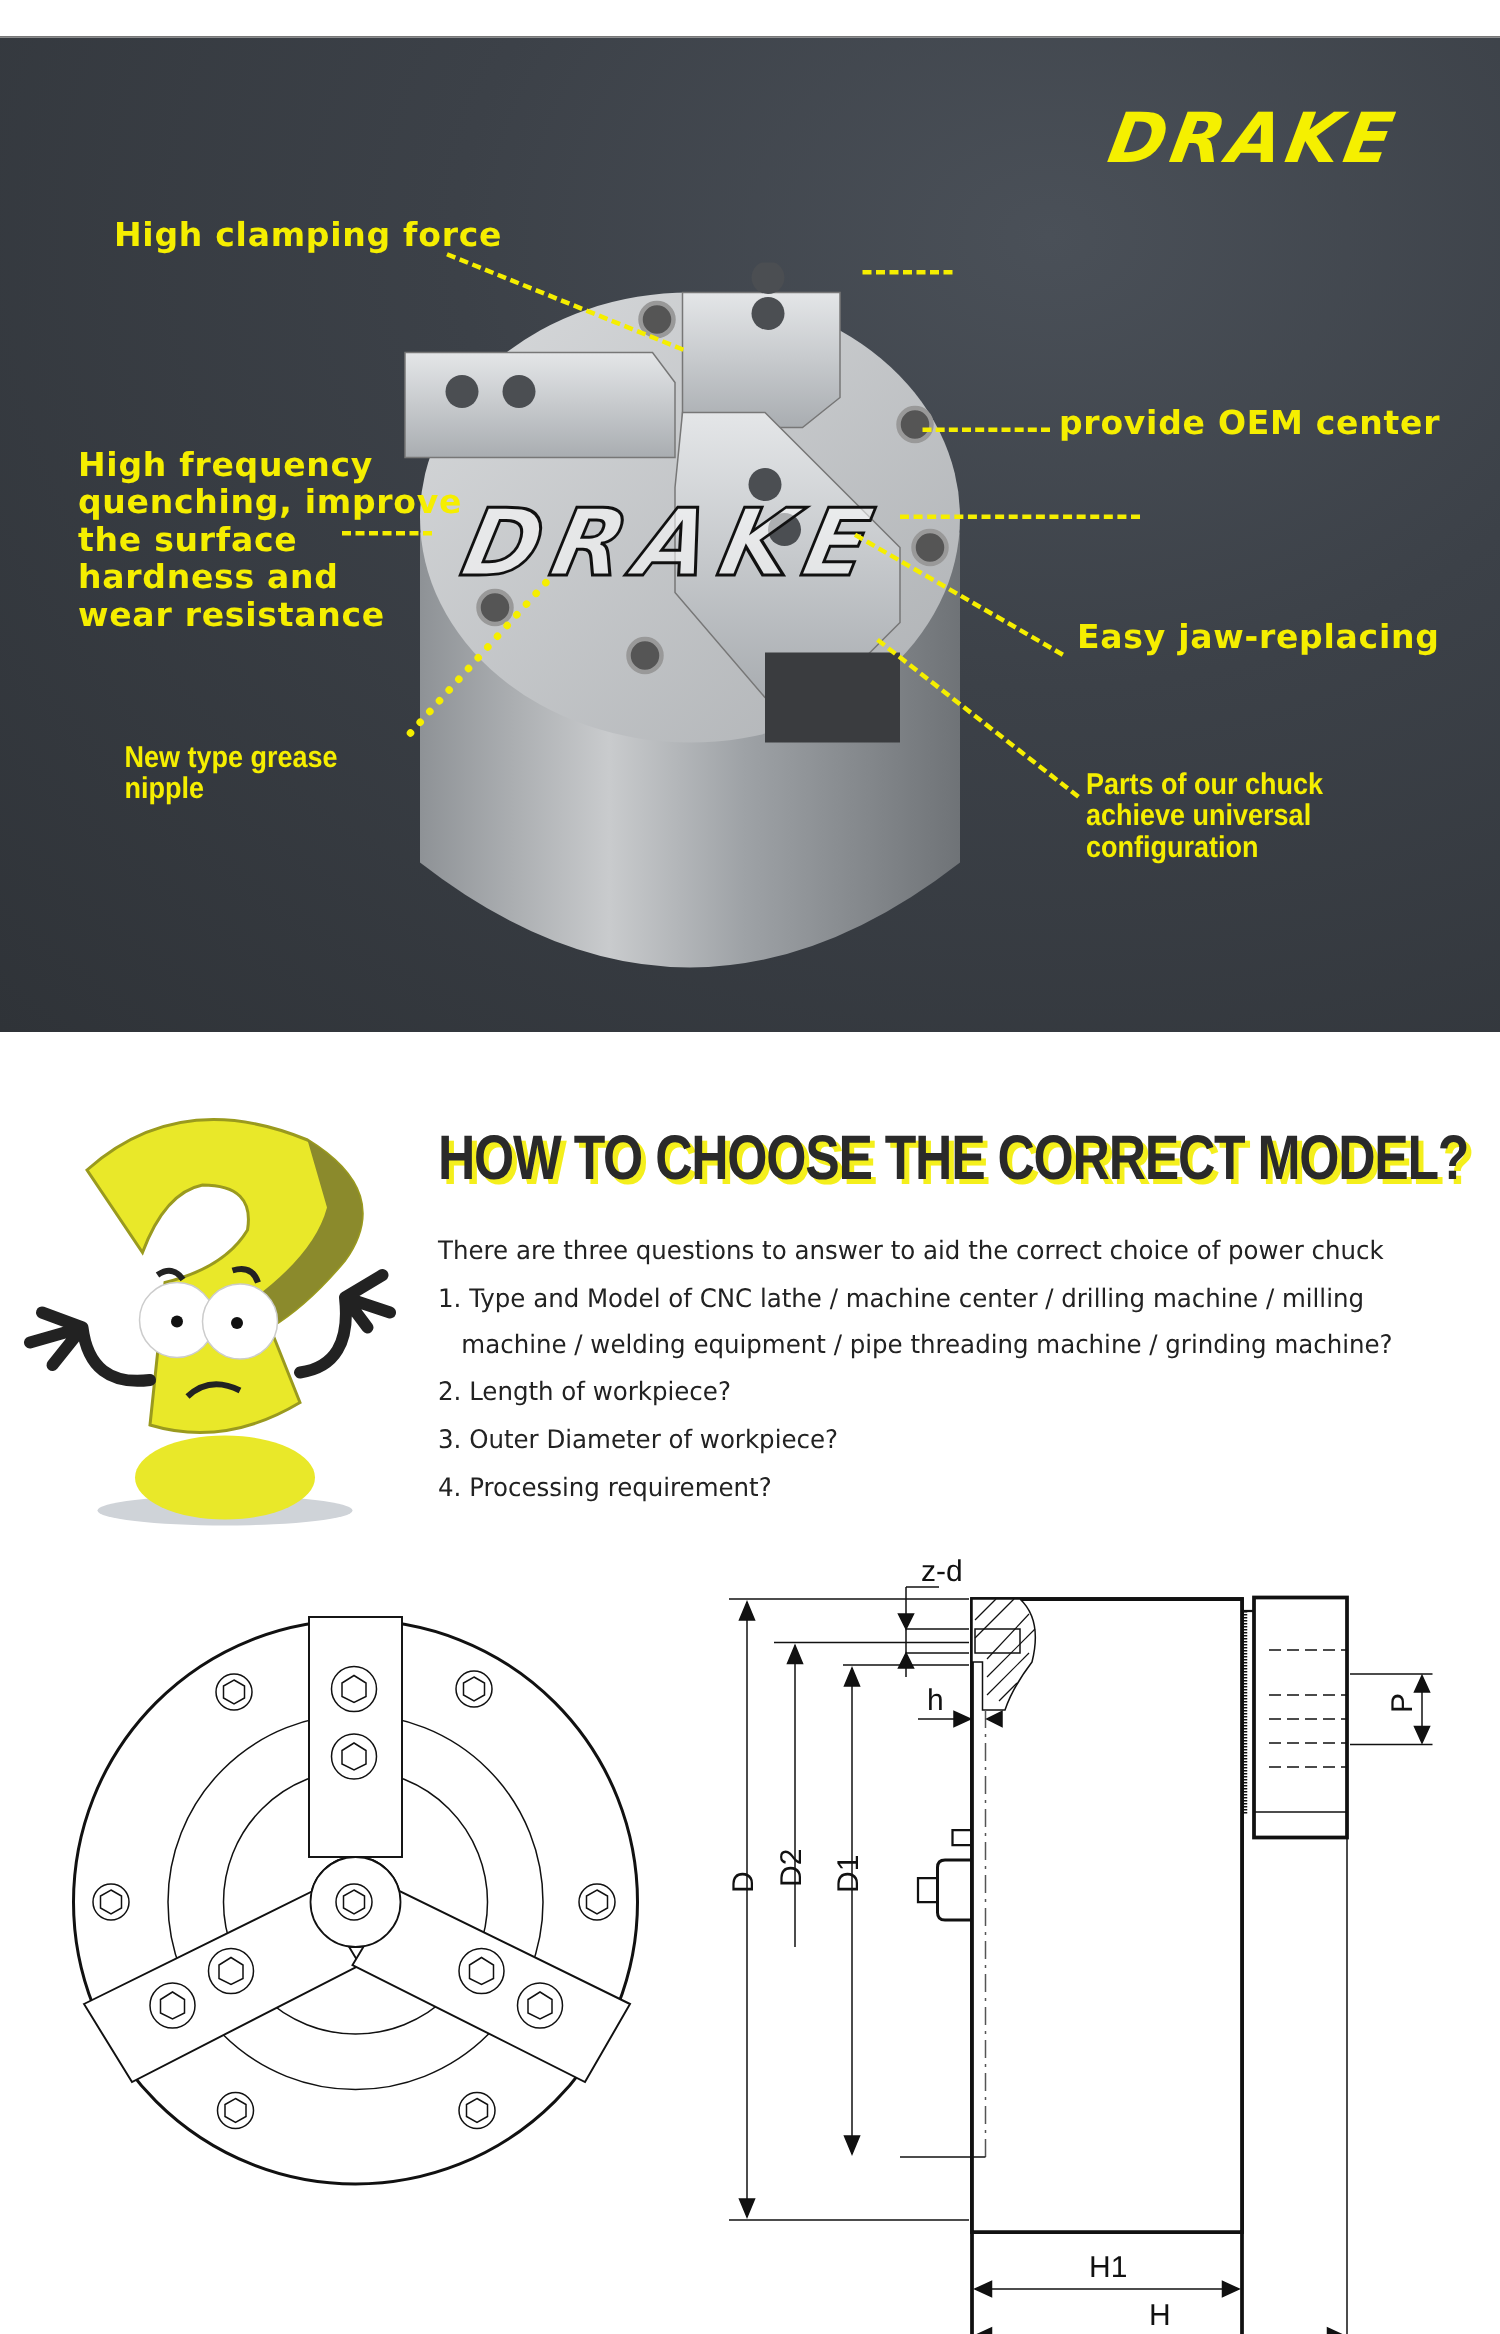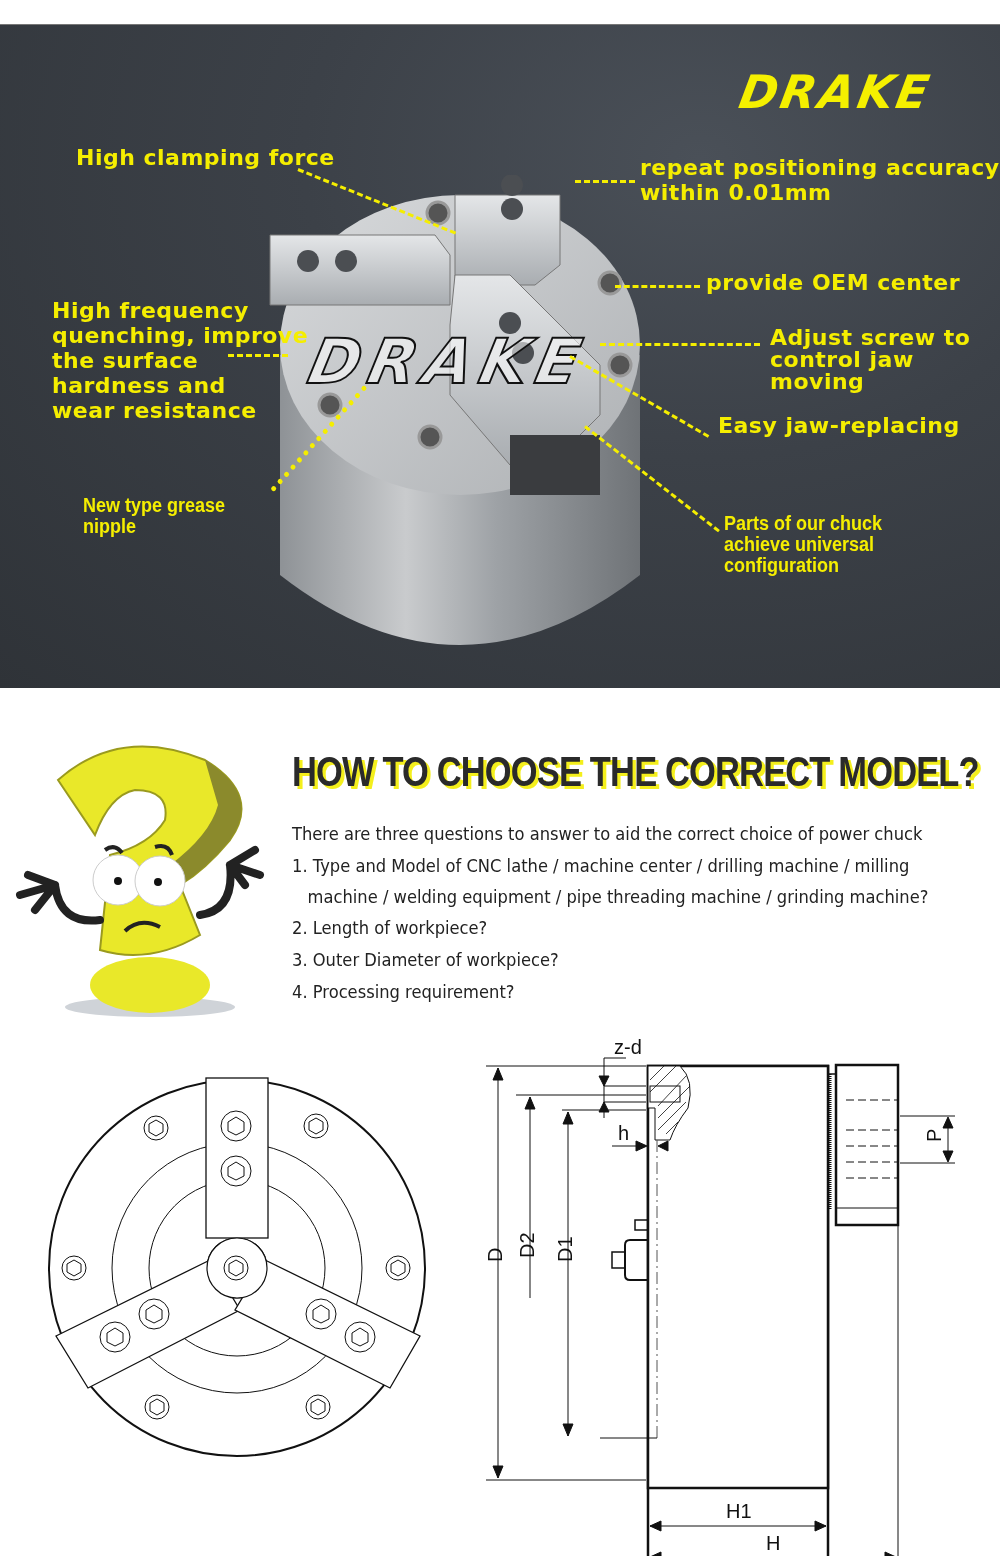--- a/index.html
+++ b/index.html
@@ -105,36 +105,32 @@
     </g>
     <rect x="250" y="260" width="90" height="60" fill="#3a3c3f"></rect>
   </svg>
 
   <div class="brand-logo">DRAKE</div>
   <div class="watermark">DRAKE</div>
 
   <div class="feature" style="left:76px; top:120px;">High clamping force</div>
   <div class="leader" style="left:298px; top:143px; width:170px; transform: rotate(22deg);"></div>
 
-  <div class="feature" style="left:640px; top:130px;">repeat positioning accuracy
-within 0.01mm</div>
   <div class="leader" style="left:575px; top:155px; width:60px;"></div>
 
   <div class="feature" style="left:706px; top:245px;">provide OEM center</div>
   <div class="leader" style="left:615px; top:260px; width:85px;"></div>
 
   <div class="feature" style="left:52px; top:273px;">High frequency
 quenching, improve
 the surface
 hardness and
 wear resistance</div>
   <div class="leader" style="left:228px; top:329px; width:60px;"></div>
 
-  <div class="feature" style="left:770px; top:302px; line-height:22px;">Adjust screw to
-control jaw moving</div>
   <div class="leader" style="left:600px; top:318px; width:160px;"></div>
 
   <div class="feature" style="left:718px; top:388px;">Easy jaw-replacing</div>
   <div class="leader" style="left:570px; top:330px; width:160px; transform: rotate(30deg);"></div>
 
   <div class="feature narrow" style="left:83px; top:470px;">New type grease
 nipple</div>
   <div class="leader dots" style="left:272px; top:463px; width:140px; transform: rotate(-48deg);"></div>
 
   <div class="feature narrow" style="left:724px; top:488px;">Parts of our chuck

